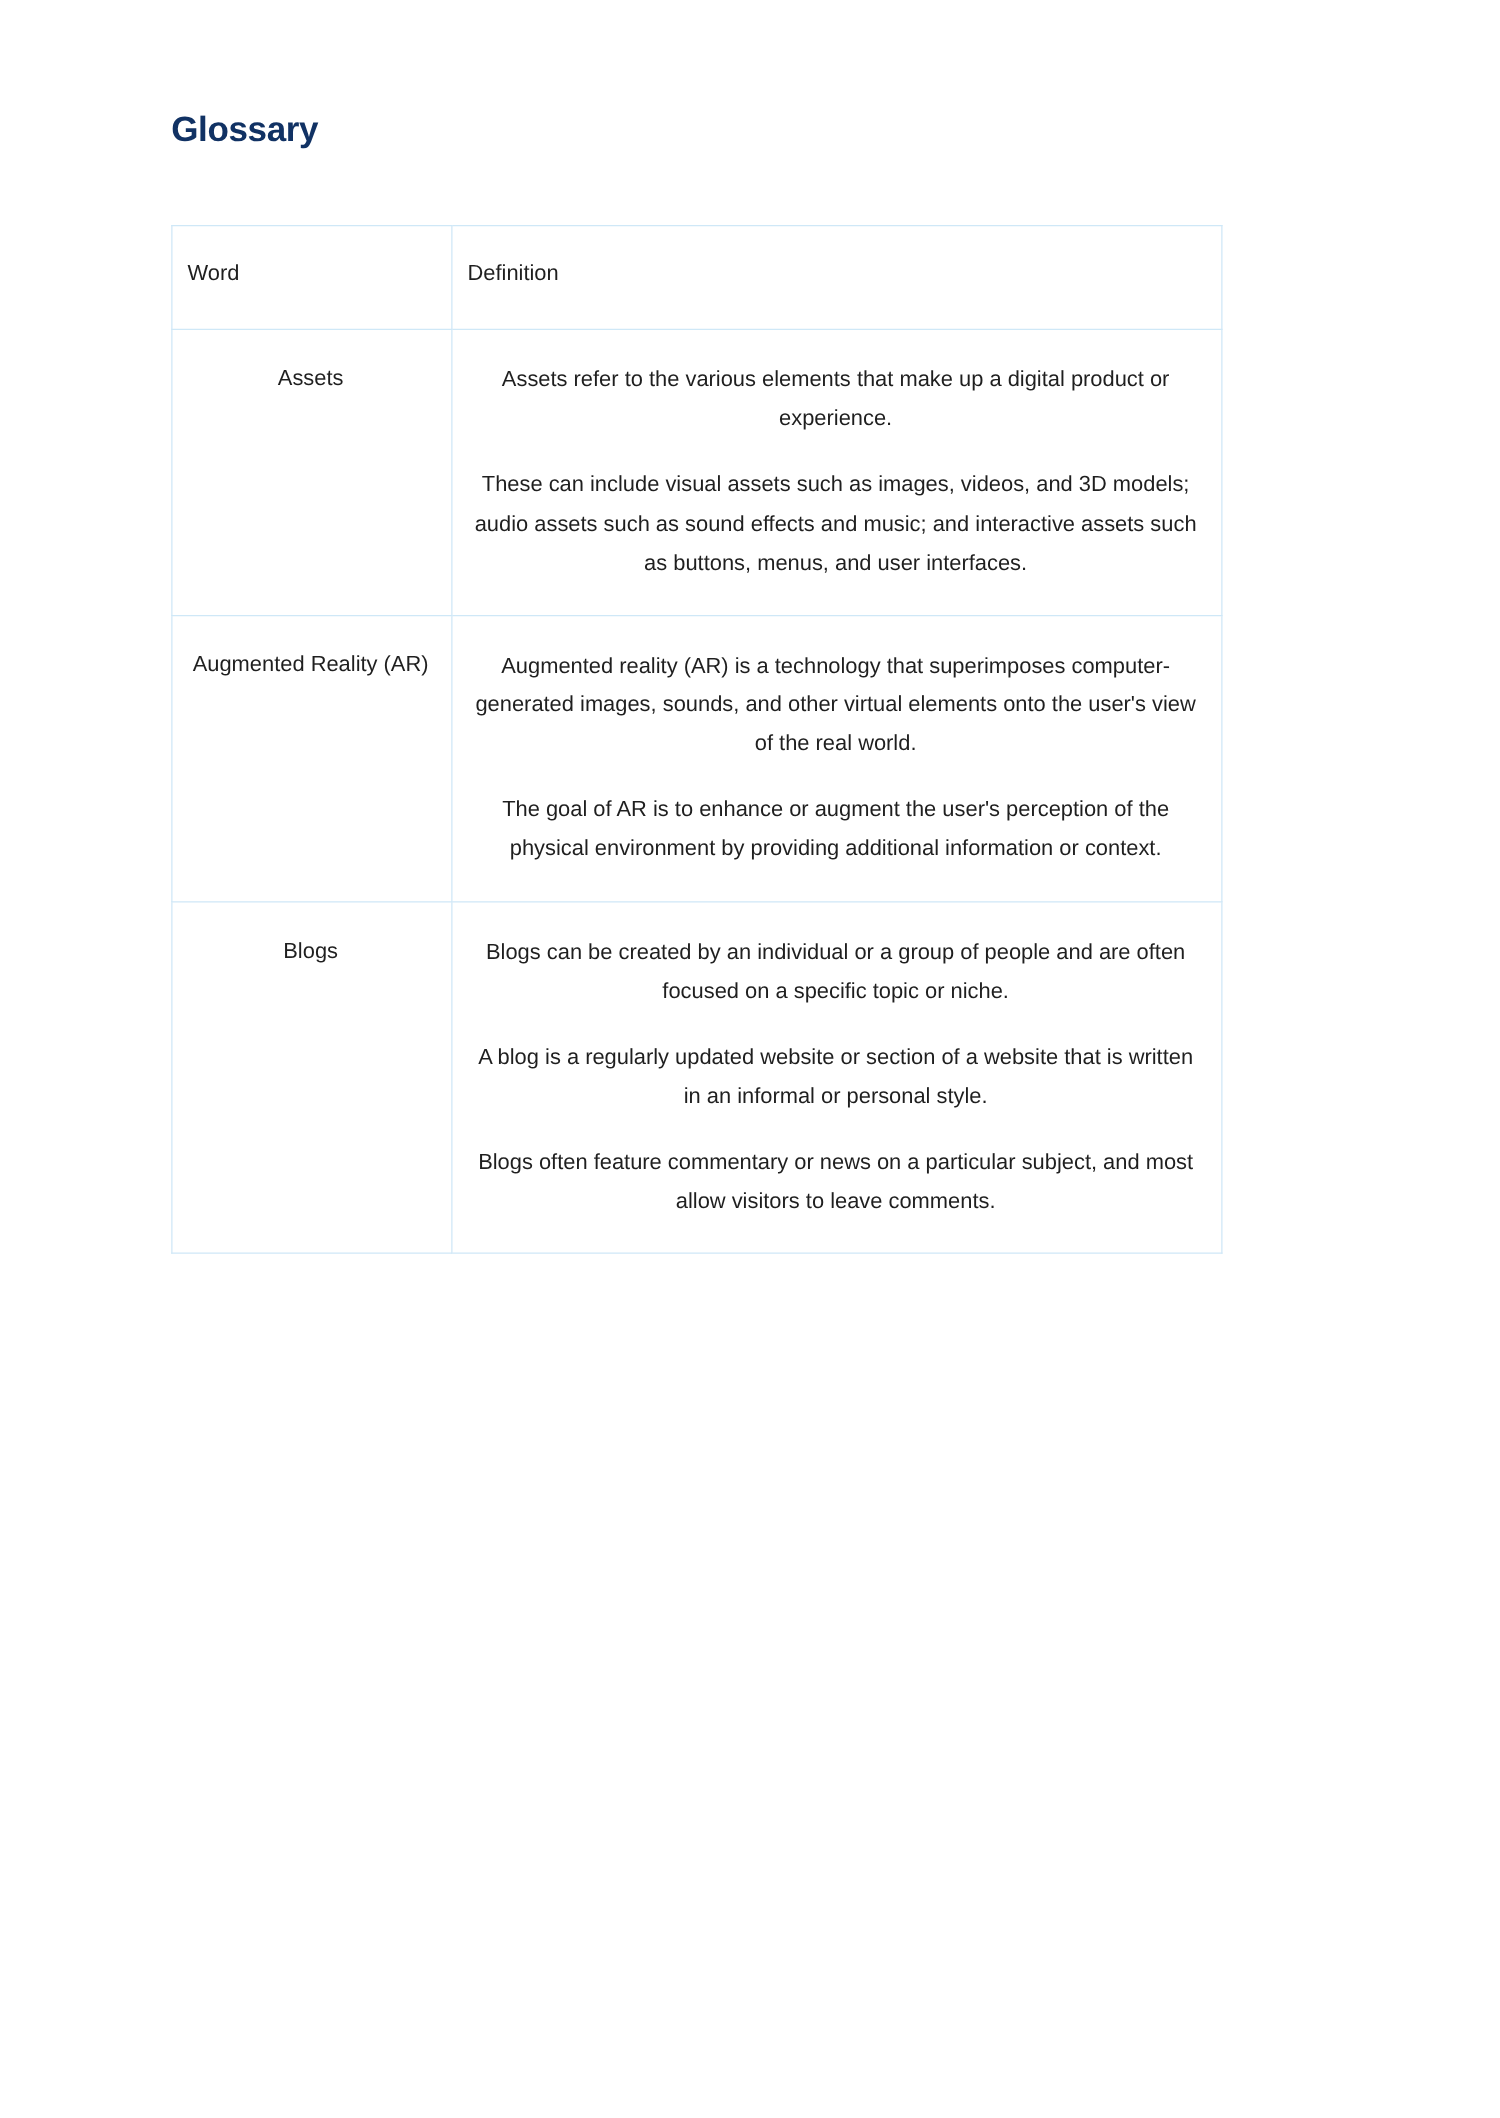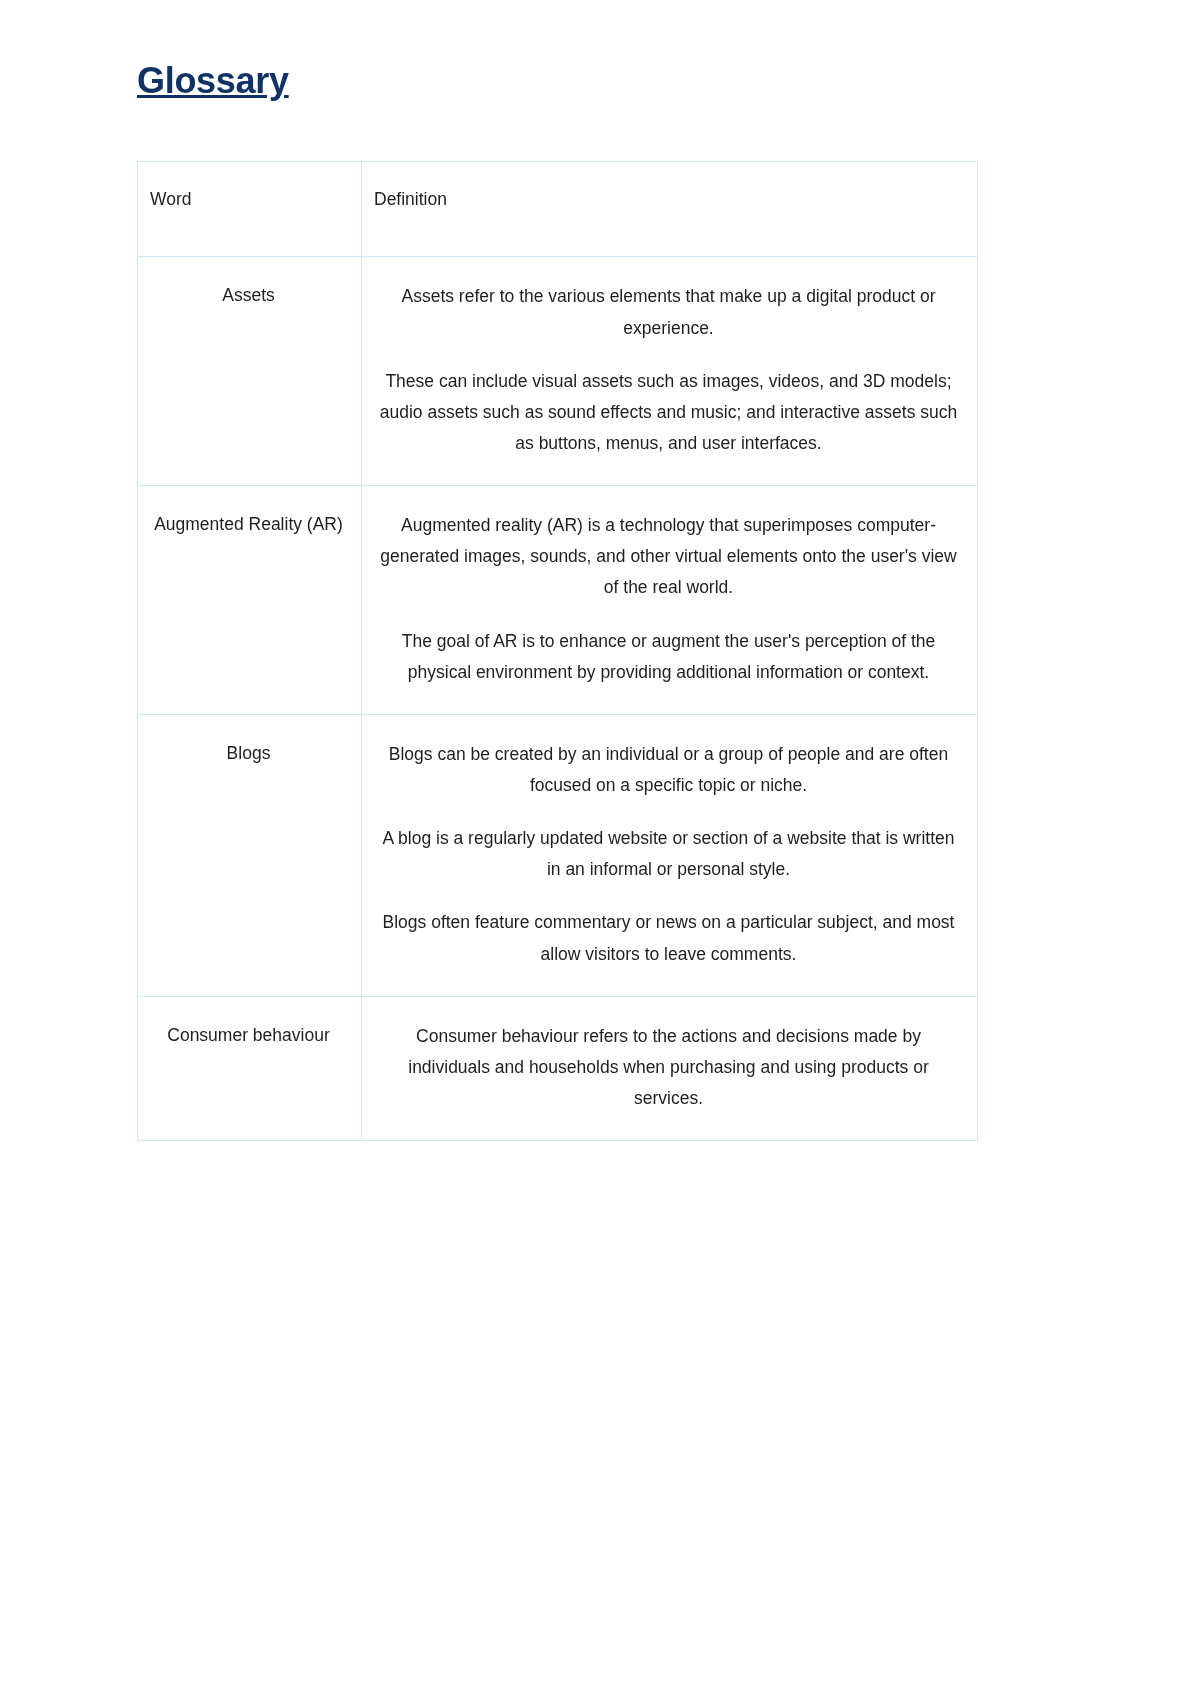--- a/index.html
+++ b/index.html
@@ -23,49 +23,48 @@
     padding: 0;
     overflow: hidden;
   }
   .content {
     position: absolute;
     left: 137px;
     top: 0;
     width: 840px;
   }
   .page-title {
-    font-size: 36px;
+    font-size: 28px;
     font-weight: bold;
     color: #113264;
     letter-spacing: -0.3px;
     margin: 0;
-    padding-top: 60px;
+    padding-top: 88px;
     line-height: 1.15;
-    text-decoration: underline;
   }
   .glossary-table {
     margin-top: 60px;
     width: 840px;
     border-collapse: collapse;
     table-layout: fixed;
   }
   .glossary-table col.col-word { width: 224px; }
   .glossary-table col.col-def  { width: 616px; }
   .glossary-table th,
   .glossary-table td {
     border: 1px solid #cfe8f7;
     vertical-align: top;
     padding: 24px 14px 26px 12px;
     text-align: left;
     font-weight: normal;
     font-size: 17.5px;
     line-height: 1.0;
     color: #1f1f1f;
   }
-  .glossary-table th { padding-top: 27px; padding-bottom: 46px; }
+  .glossary-table th { padding-top: 27px; padding-bottom: 34px; }
   .cell-word {
     font-size: 17.5px;
     line-height: 1.62;
     color: #1f1f1f;
     text-align: center;
   }
   .cell-def p {
     margin: 0 0 22px 0;
     font-size: 17.5px;
     line-height: 1.78;
@@ -128,26 +127,18 @@
           <td>
             <div class="cell-word">Blogs</div>
           </td>
           <td class="cell-def">
             <p>Blogs can be created by an individual or a group of people and are often focused on a specific topic or niche.</p>
             <p>A blog is a regularly updated website or section of a website that is written in an informal or personal style.</p>
             <p>Blogs often feature commentary or news on a particular subject, and most allow visitors to leave comments.</p>
           </td>
         </tr>
 
-        <tr>
-          <td>
-            <div class="cell-word">Consumer behaviour</div>
-          </td>
-          <td class="cell-def">
-            <p>Consumer behaviour refers to the actions and decisions made by individuals and households when purchasing and using products or services.</p>
-          </td>
-        </tr>
 
       </tbody>
     </table>
 
   </div>
 </div>
 
 </body></html>

